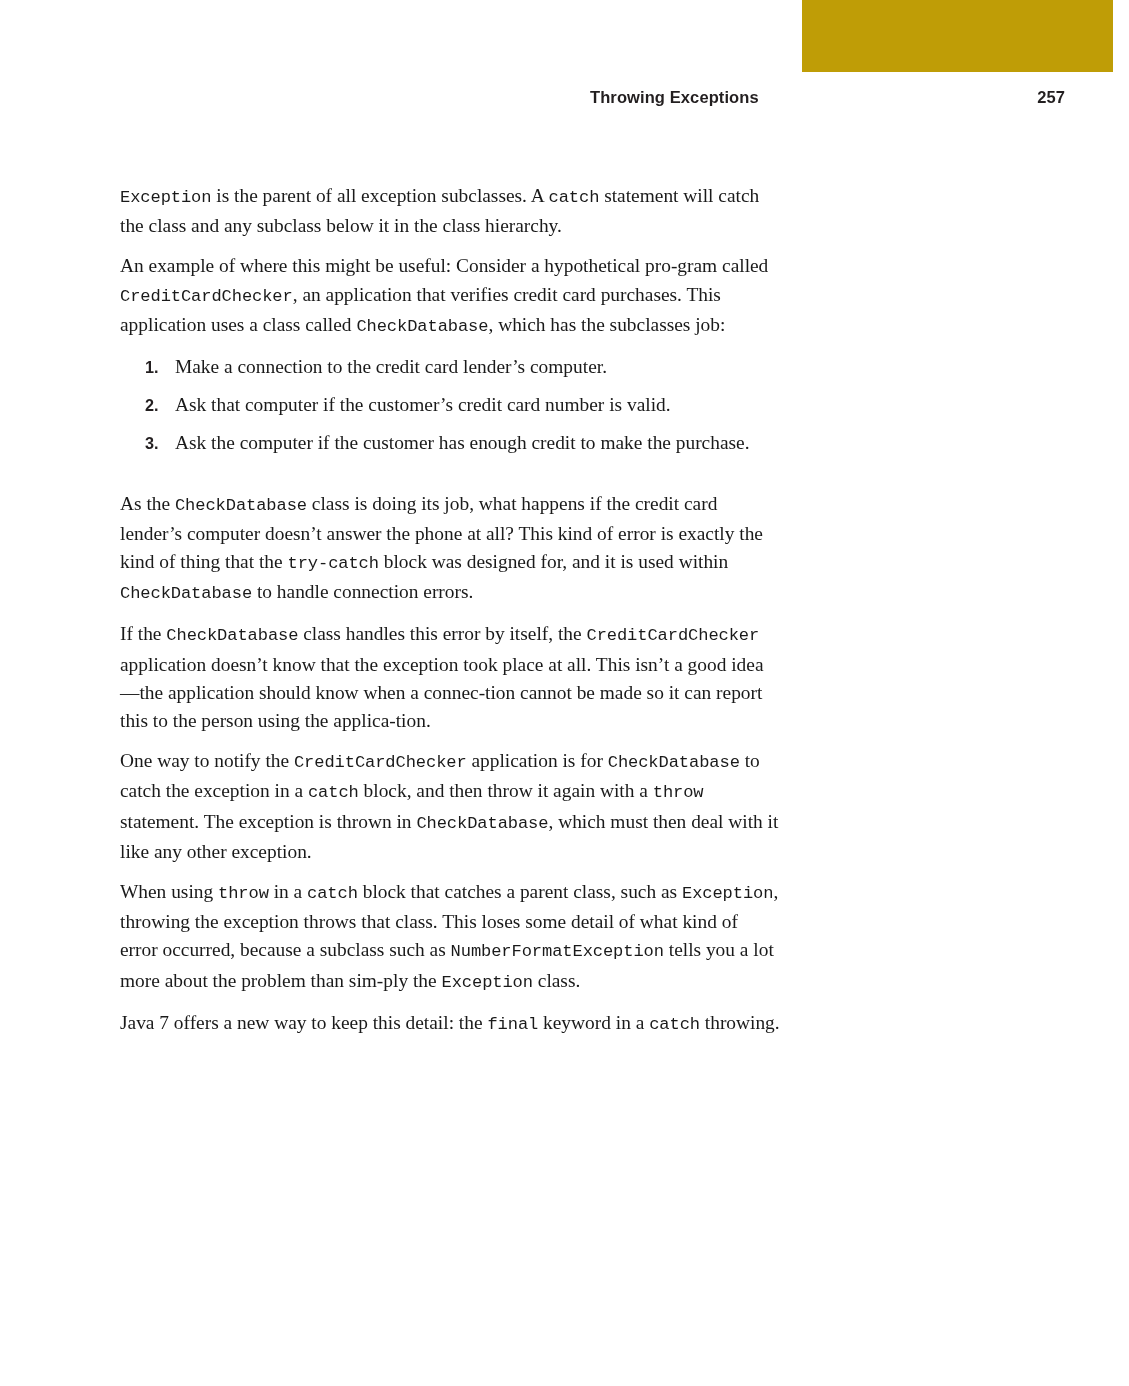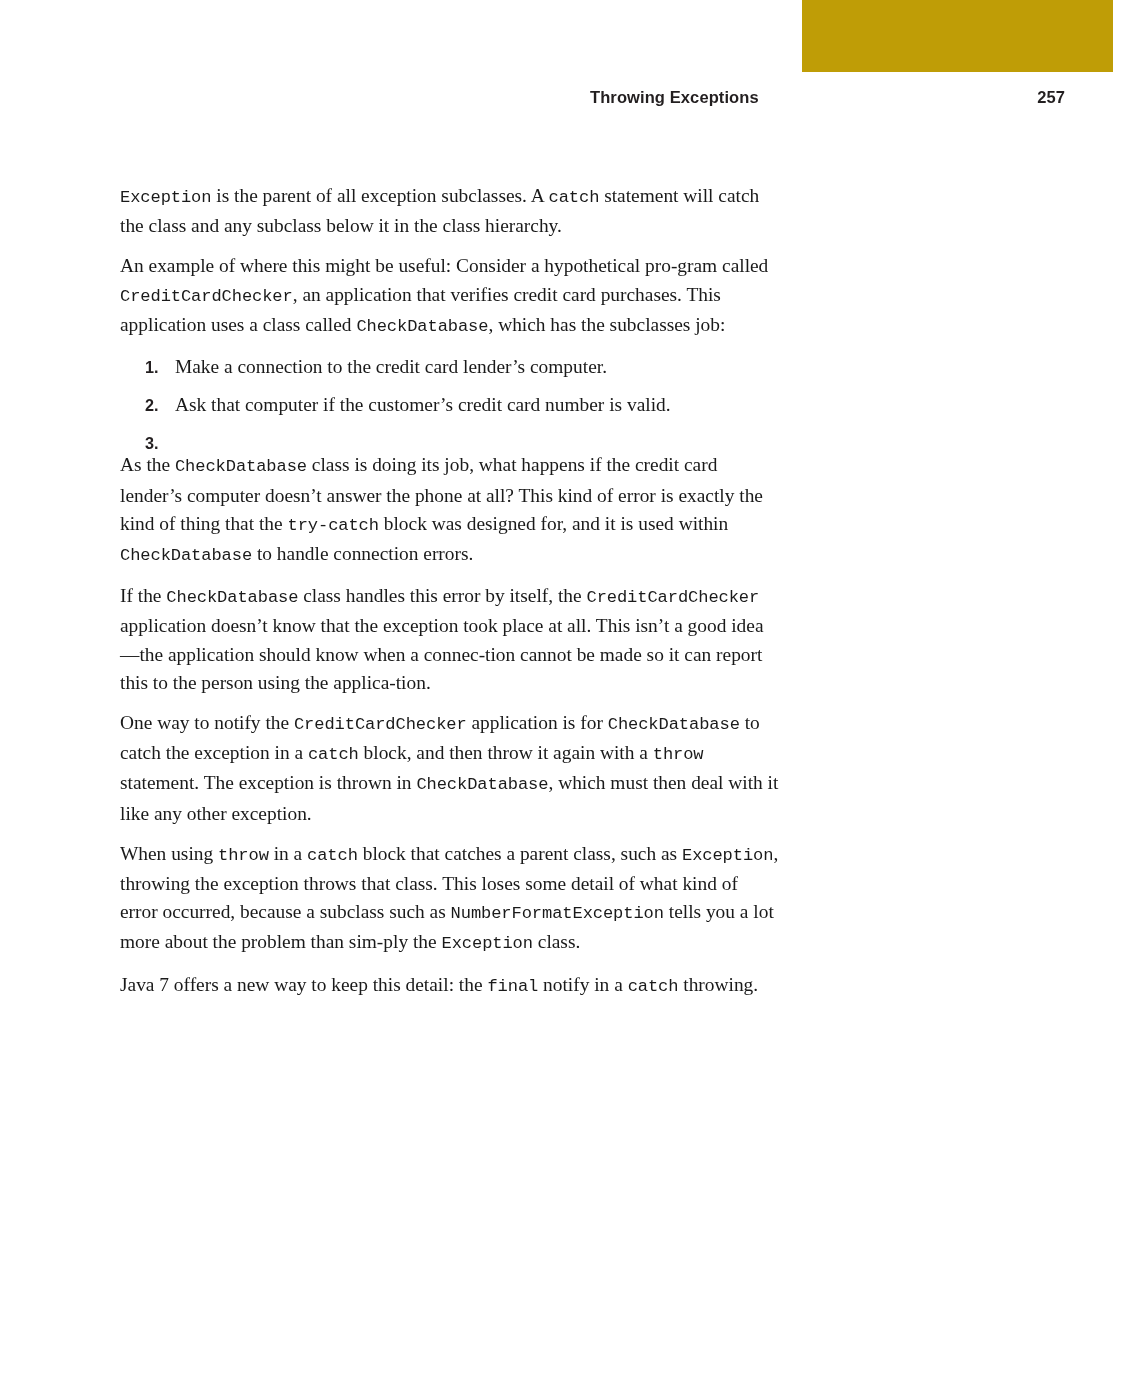--- a/index.html
+++ b/index.html
@@ -129,30 +129,31 @@
       <li>
         <span class="num">1.</span>
         <span>Make a connection to the credit card lender’s computer.</span>
       </li>
       <li>
         <span class="num">2.</span>
         <span>Ask that computer if the customer’s credit card number is valid.</span>
       </li>
       <li>
         <span class="num">3.</span>
+        <span>Ask the computer if the customer has enough credit to make the purchase.</span>
       </li>
     </ol>
 
     <div class="gap-after-list"></div>
 
     <p class="body"><span>As the </span><code class="code">CheckDatabase</code><span> class is doing its job, what happens if the credit card lender’s computer doesn’t answer the phone at all? This kind of error is exactly the kind of thing that the </span><code class="code">try-catch</code><span> block was designed for, and it is used within </span><code class="code">CheckDatabase</code><span> to handle connection errors.</span></p>
 
     <p class="body"><span>If the </span><code class="code">CheckDatabase</code><span> class handles this error by itself, the </span><code class="code">CreditCardChecker</code><span> application doesn’t know that the exception took place at all. This isn’t a good idea—the application should know when a connec-tion cannot be made so it can report this to the person using the applica-tion.</span></p>
 
     <p class="body"><span>One way to notify the </span><code class="code">CreditCardChecker</code><span> application is for </span><code class="code">CheckDatabase</code><span> to catch the exception in a </span><code class="code">catch</code><span> block, and then throw it again with a </span><code class="code">throw</code><span> statement. The exception is thrown in </span><code class="code">CheckDatabase</code><span>, which must then deal with it like any other exception.</span></p>
 
 
     <p class="body"><span>When using </span><code class="code">throw</code><span> in a </span><code class="code">catch</code><span> block that catches a parent class, such as </span><code class="code">Exception</code><span>, throwing the exception throws that class. This loses some detail of what kind of error occurred, because a subclass such as </span><code class="code">NumberFormatException</code><span> tells you a lot more about the problem than sim-ply the </span><code class="code">Exception</code><span> class.</span></p>
 
-    <p class="body"><span>Java 7 offers a new way to keep this detail: the </span><code class="code">final</code><span> notify in a </span><code class="code">catch</code><span> throwing.</span></p>
+    <p class="body"><span>Java 7 offers a new way to keep this detail: the </span><code class="code">final</code><span> keyword in a </span><code class="code">catch</code><span> throwing.</span></p>
 
   </div>
 </div>
 
 </body></html>

